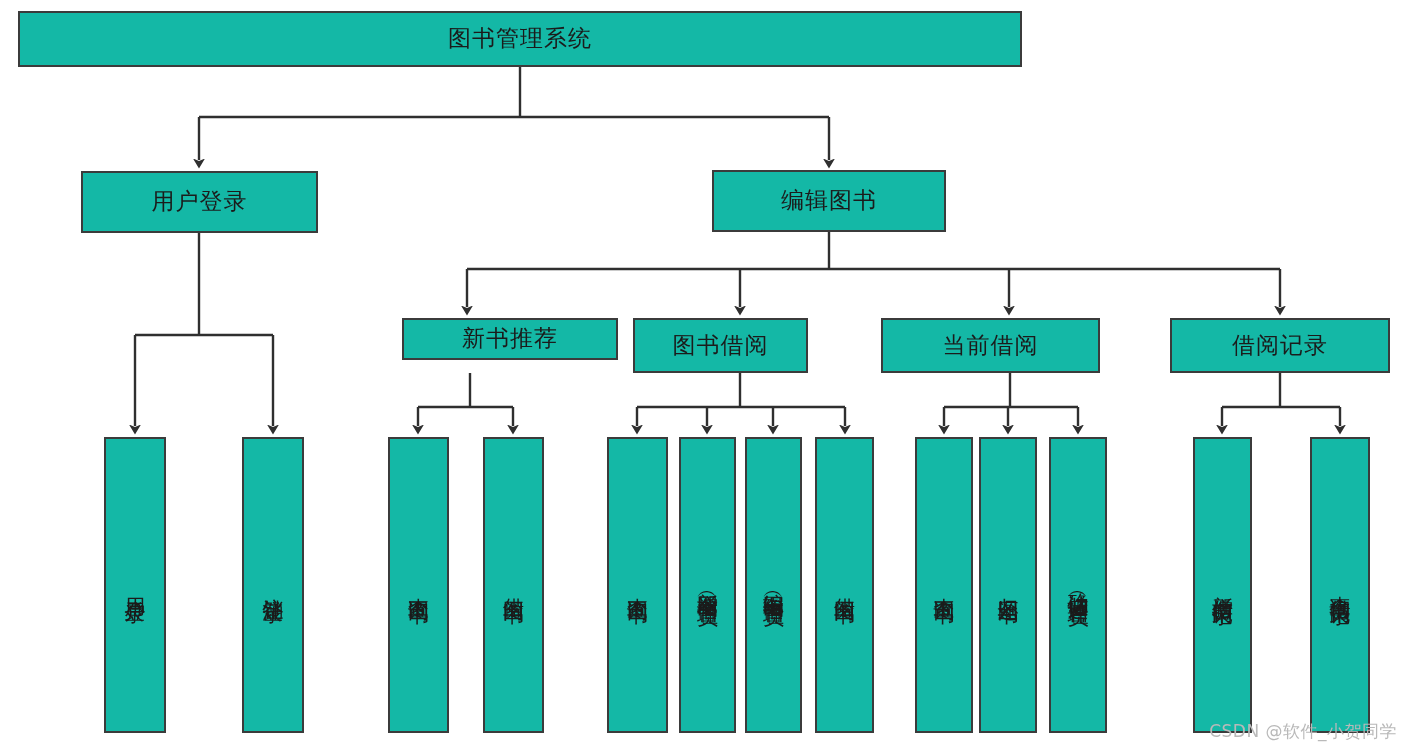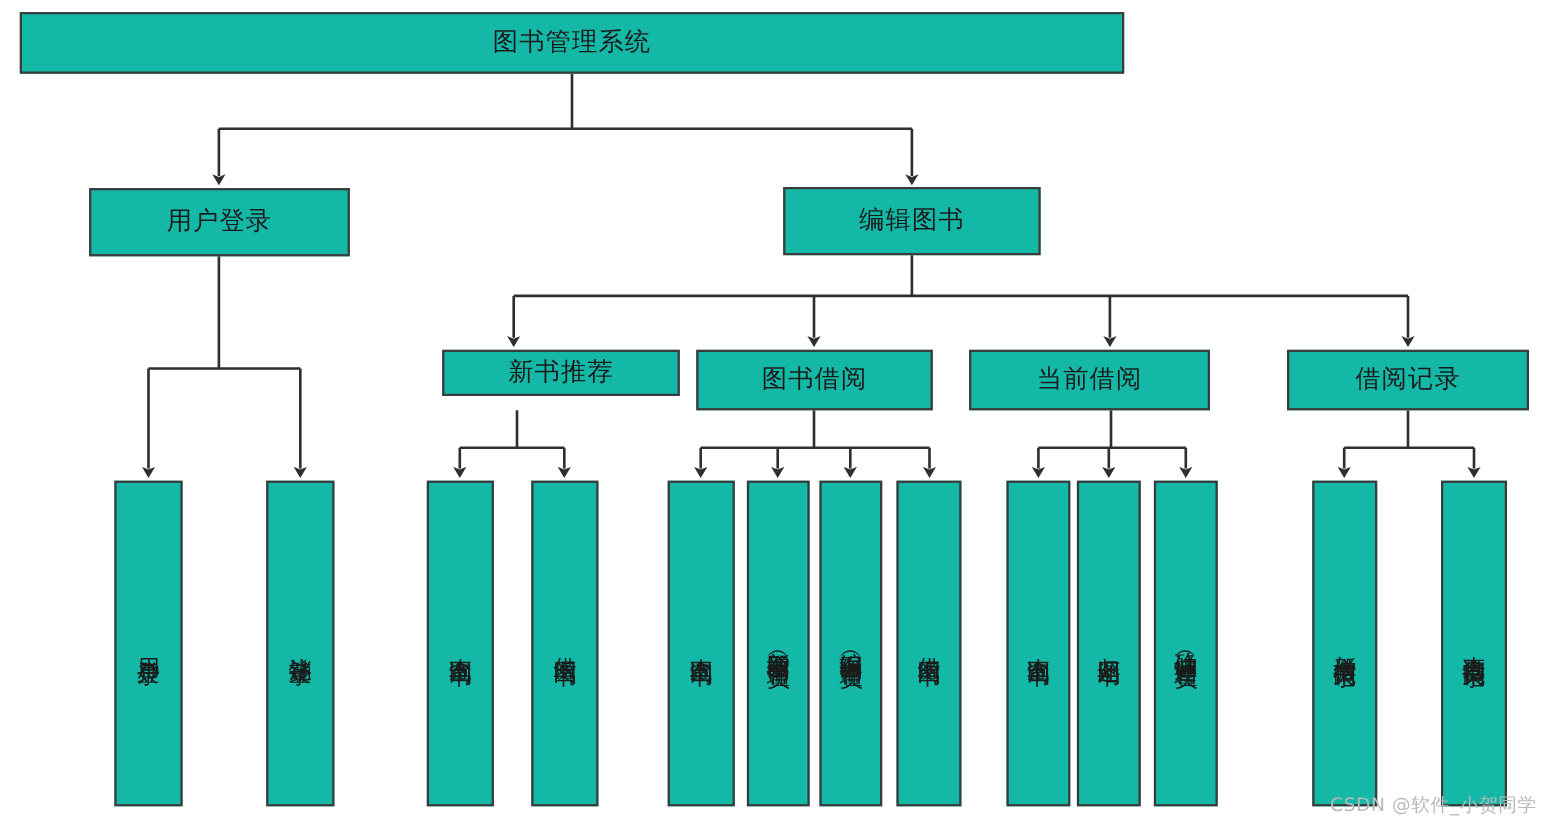--- a/index.html
+++ b/index.html
@@ -133,21 +133,21 @@
   <div class="node horiz" style="left:81px; top:171px; width:237px; height:62px;">
     <span>用户登录</span>
   </div>
   <div class="node horiz" style="left:712px; top:170px; width:234px; height:62px;">
     <span>编辑图书</span>
   </div>
 
   <div class="node horiz" style="left:362px; top:318px; width:216px; height:42px;margin-left:40px;">
     <span>新书推荐</span>
   </div>
-  <div class="node horiz" style="left:633px; top:318px; width:215px; height:55px;">
+  <div class="node horiz" style="left:633px; top:318px; width:175px; height:55px;">
     <span>图书借阅</span>
   </div>
   <div class="node horiz" style="left:881px; top:318px; width:219px; height:55px;">
     <span>当前借阅</span>
   </div>
   <div class="node horiz" style="left:1170px; top:318px; width:220px; height:55px;">
     <span>借阅记录</span>
   </div>
 
   <div class="node vert" style="left:104px; top:437px; width:62px; height:296px;">

